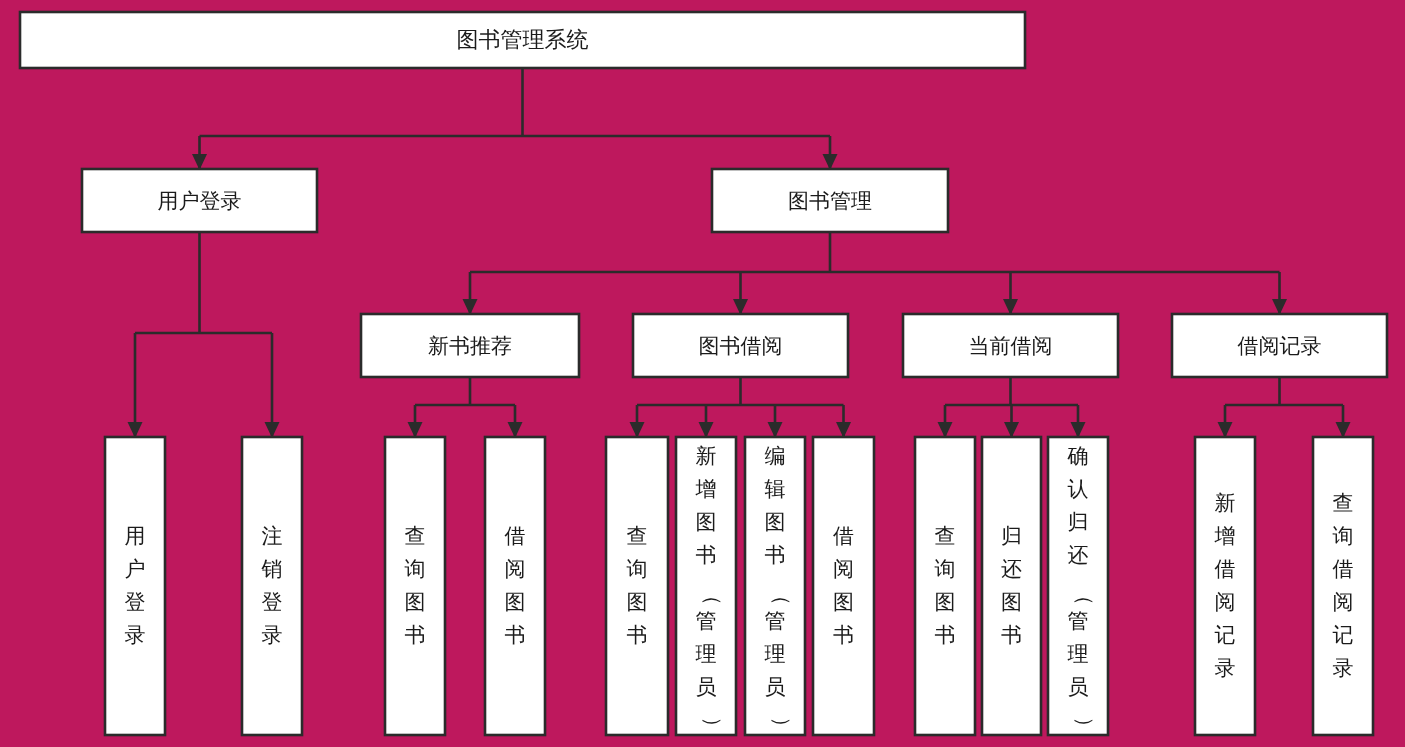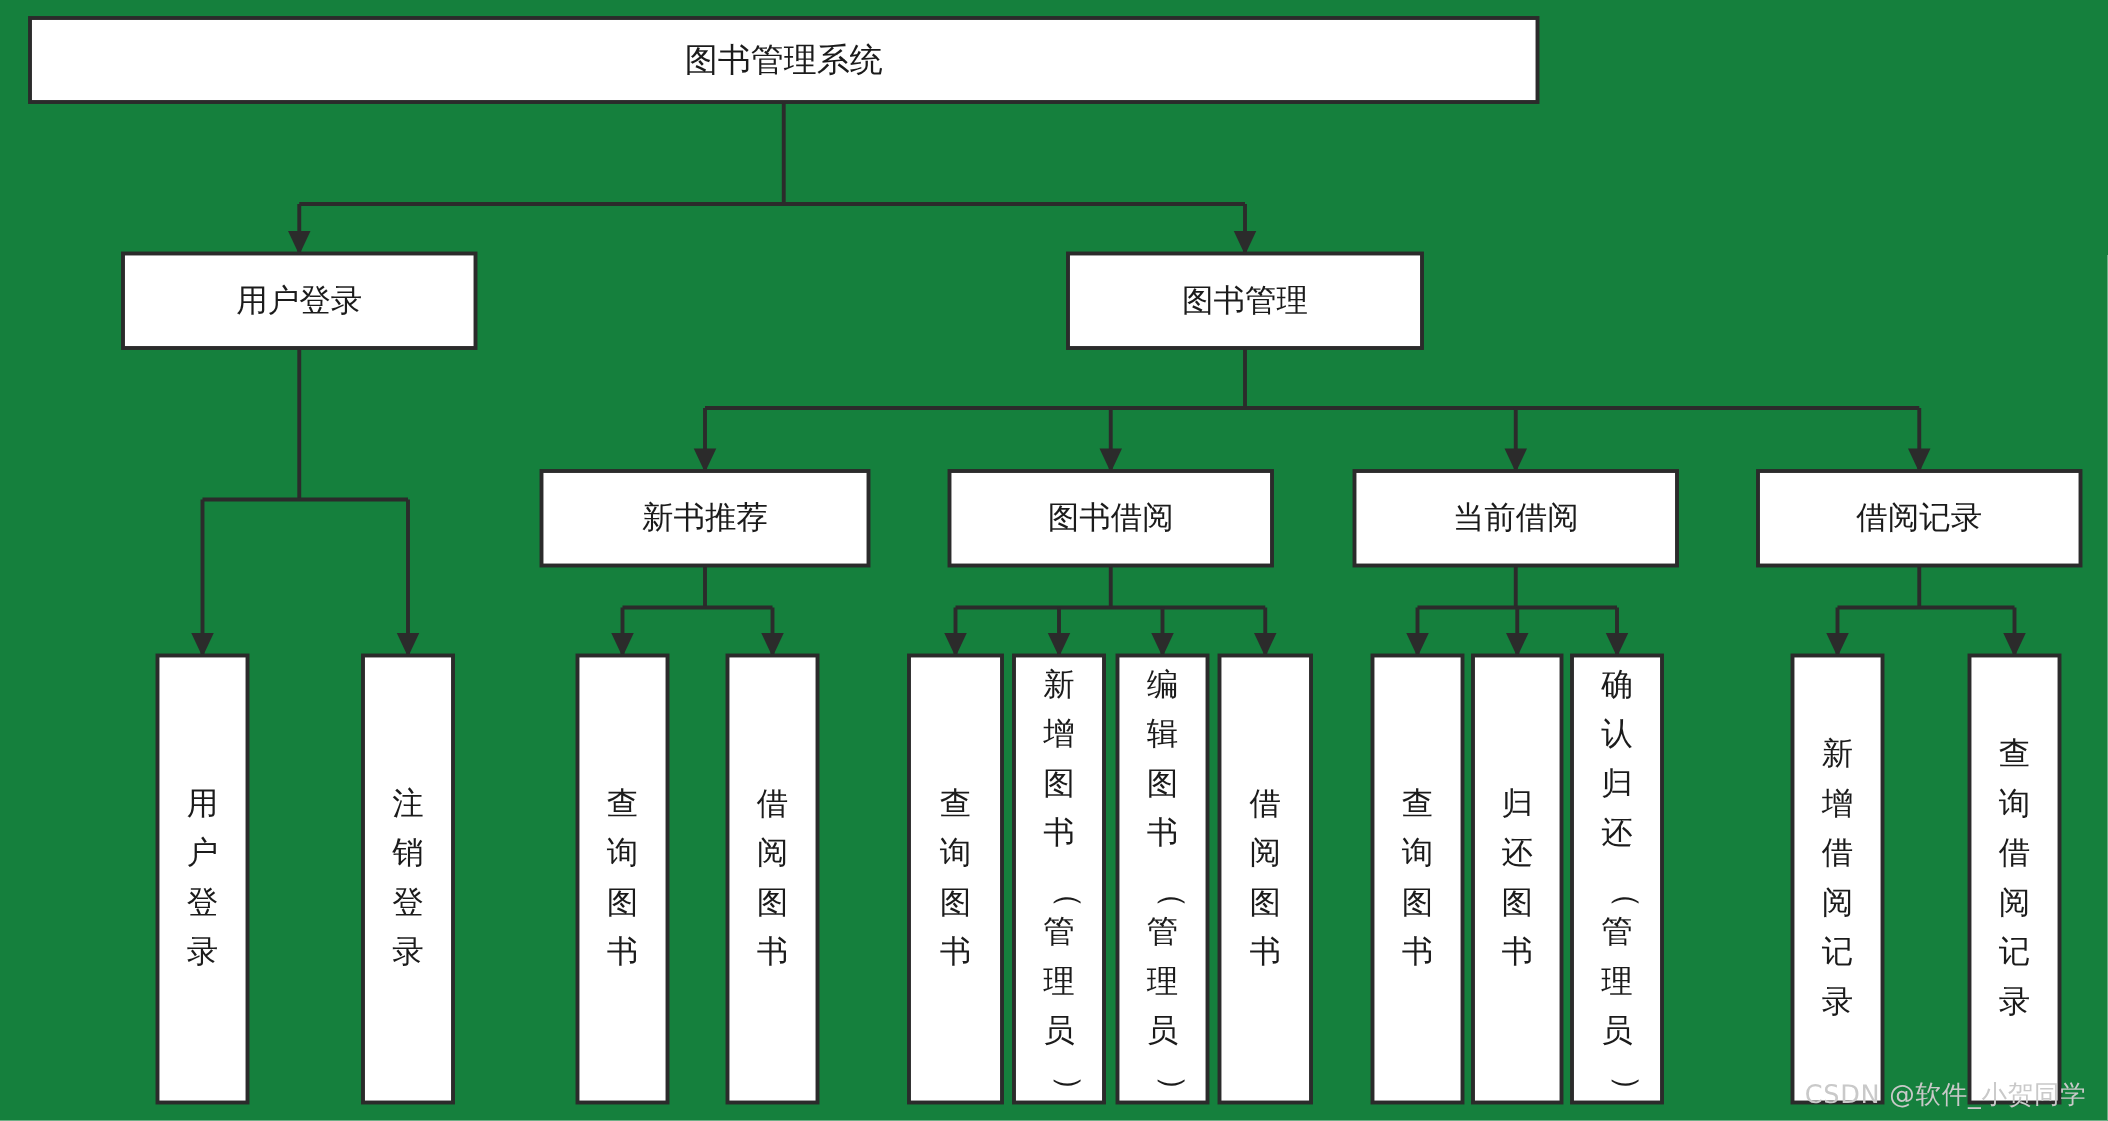--- a/index.html
+++ b/index.html
@@ -10,21 +10,21 @@
   body {
     width: 1405px;
     height: 747px;
     font-family: "DejaVu Sans", "Liberation Sans", sans-serif;
     overflow: hidden;
   }
   #diagram-root {
     position: relative;
     width: 1405px;
     height: 747px;
-    background: #15803d;
+    background: #be185d;
   }
   svg.flow-canvas {
     position: absolute;
     left: 0;
     top: 0;
     width: 1405px;
     height: 747px;
     display: block;
   }
   .node-box {
@@ -263,14 +263,13 @@
           <rect x="1313" y="437" width="60" height="298" class="node-box"></rect>
           <text x="1343" y="509.5" class="leaf-label">查</text>
           <text x="1343" y="542.5" class="leaf-label">询</text>
           <text x="1343" y="575.5" class="leaf-label">借</text>
           <text x="1343" y="608.5" class="leaf-label">阅</text>
           <text x="1343" y="641.5" class="leaf-label">记</text>
           <text x="1343" y="674.5" class="leaf-label">录</text>
         </g>
       </g>
   </svg>
-  <div class="watermark">CSDN @软件_小贺同学</div>
 </div>
 
 </body></html>

